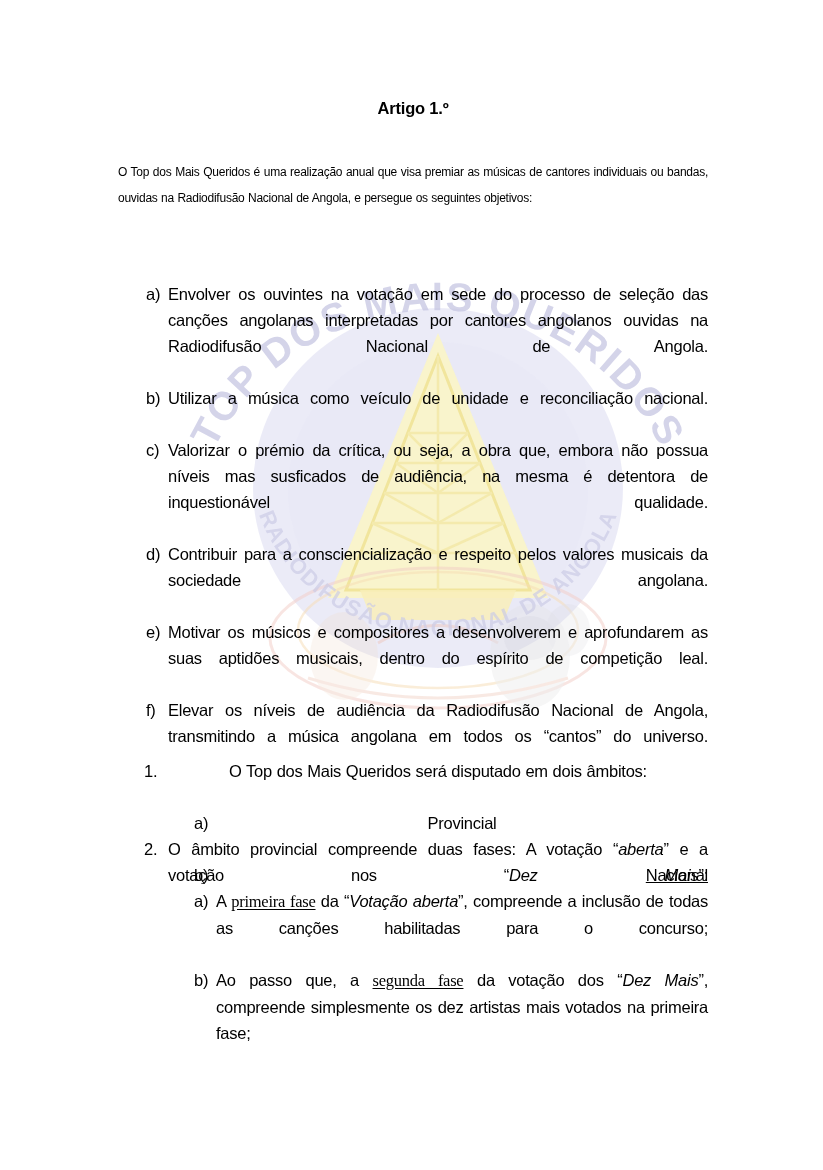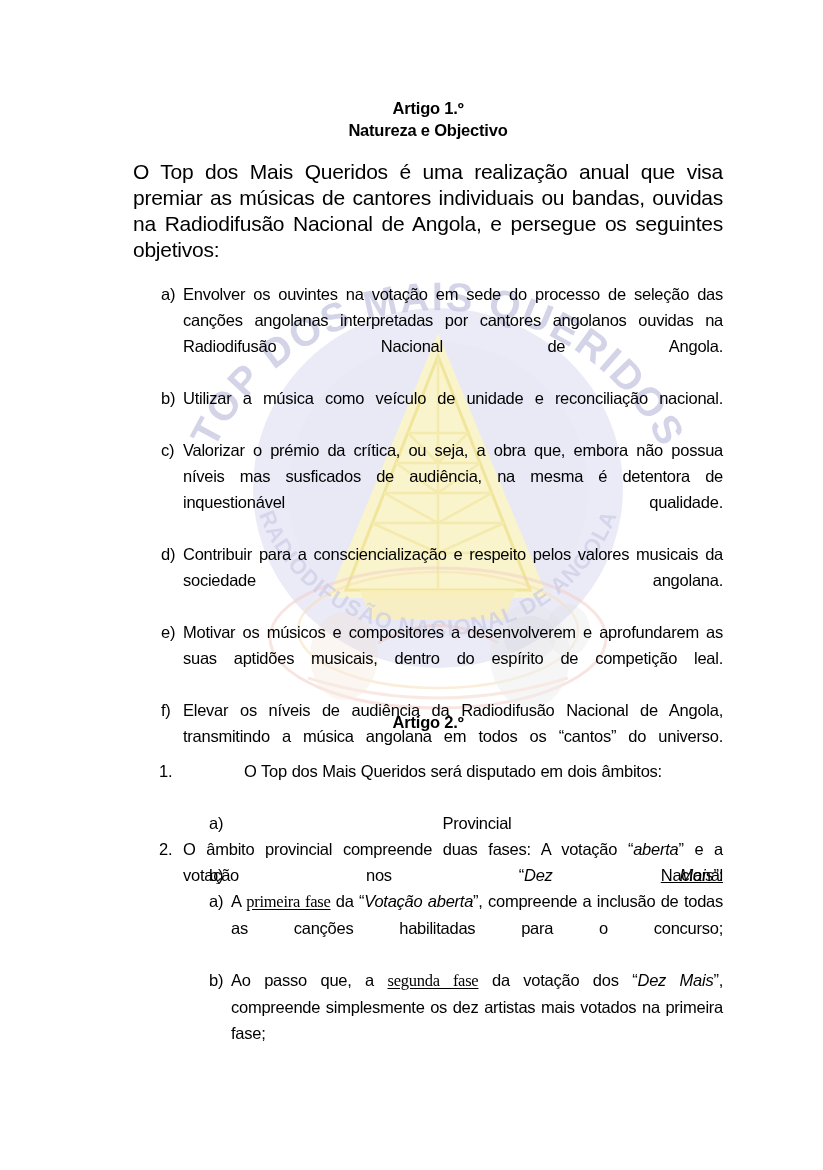--- a/index.html
+++ b/index.html
@@ -47,26 +47,26 @@
   .heading {
     text-align: center;
     font-weight: bold;
     font-size: 16.5px;
     line-height: 22px;
     letter-spacing: -0.2px;
   }
 
   .block {
     position: absolute;
-    left: 133px;
+    left: 118px;
     width: 590px;
   }
 
   .para {
-    font-size: 21px;
+    font-size: 12px;
     line-height: 26px;
     text-align: justify;
     text-justify: inter-word;
     letter-spacing: -0.25px;
     word-spacing: 0.4px;
   }
 
   
   .lst { list-style: none; margin: 0; padding: 0; }
   .lst li {
@@ -163,21 +163,20 @@
       <text font-family="Liberation Sans, sans-serif" font-size="22" font-weight="bold" fill="#cccce6" opacity="0.7" letter-spacing="1">
         <textPath href="#arcInner" startOffset="50%" text-anchor="middle">RADIODIFUSÃO NACIONAL DE ANGOLA</textPath>
       </text>
     </svg>
   </div>
 
   <div id="content">
 
     <div class="block" style="top:97px;">
       <div class="heading">Artigo 1.º</div>
-      <div class="heading">Natureza e Objectivo</div>
     </div>
 
     <div class="block" style="top:159px;">
       <div class="para">O Top dos Mais Queridos é uma realização anual que visa premiar as músicas de cantores individuais ou bandas, ouvidas na Radiodifusão Nacional de Angola, e persegue os seguintes objetivos:</div>
     </div>
 
     <div class="block" style="top:281px;">
       <ul class="lst alpha">
         <li>
           <span class="mk">a)</span>
@@ -200,21 +199,20 @@
           <span class="bd">Motivar os músicos e compositores a desenvolverem e aprofundarem as suas aptidões musicais, dentro do espírito de competição leal.</span>
         </li>
         <li>
           <span class="mk">f)</span>
           <span class="bd">Elevar os níveis de audiência da Radiodifusão Nacional de Angola, transmitindo a música angolana em todos os “cantos” do universo.</span>
         </li>
       </ul>
     </div>
 
     <div class="block" style="top:711px;">
-      <div class="heading">Artigo 2.º</div>
     </div>
 
     <div class="block" style="top:758px;">
       <ul class="lst num">
         <li>
           <span class="mk">1.</span>
           <span class="bd" style="text-align:center;">O Top dos Mais Queridos será disputado em dois âmbitos:</span>
         </li>
       </ul>
       <ul class="lst nested">

